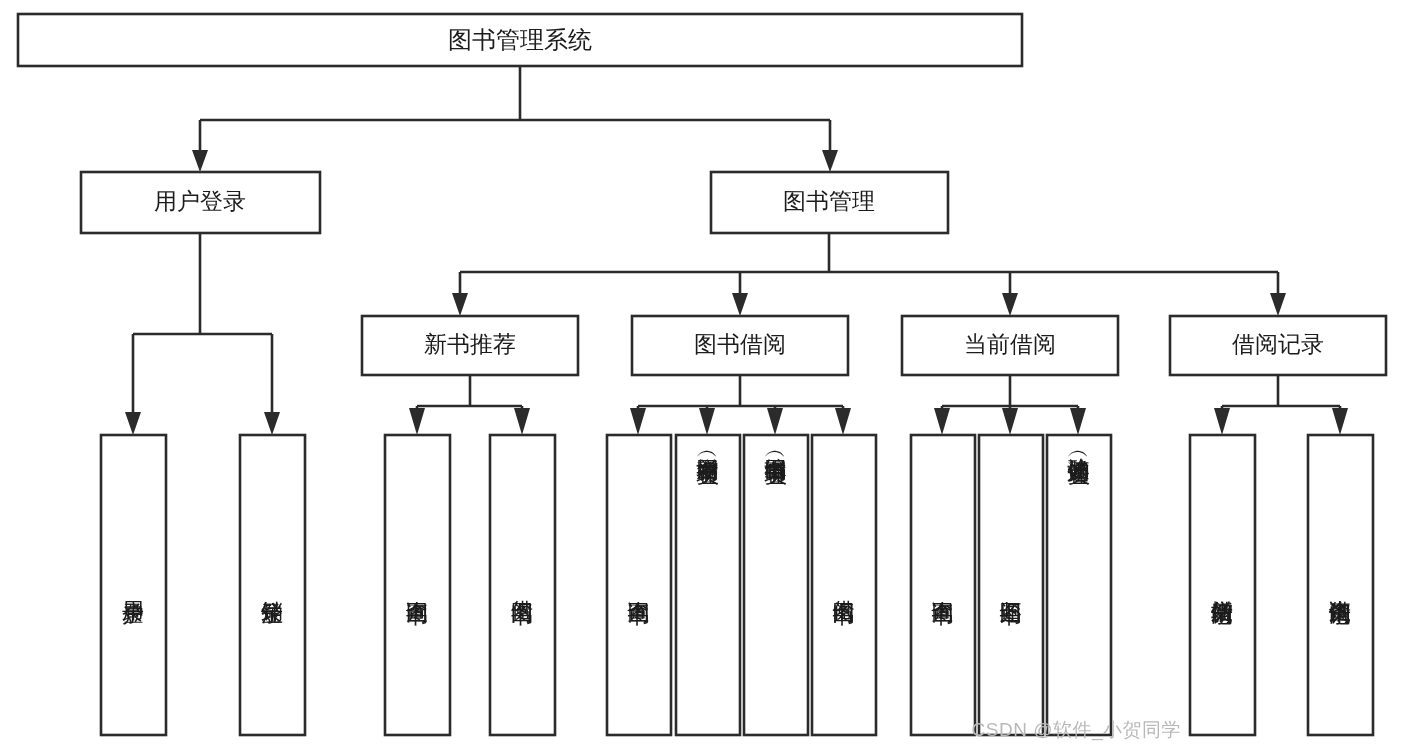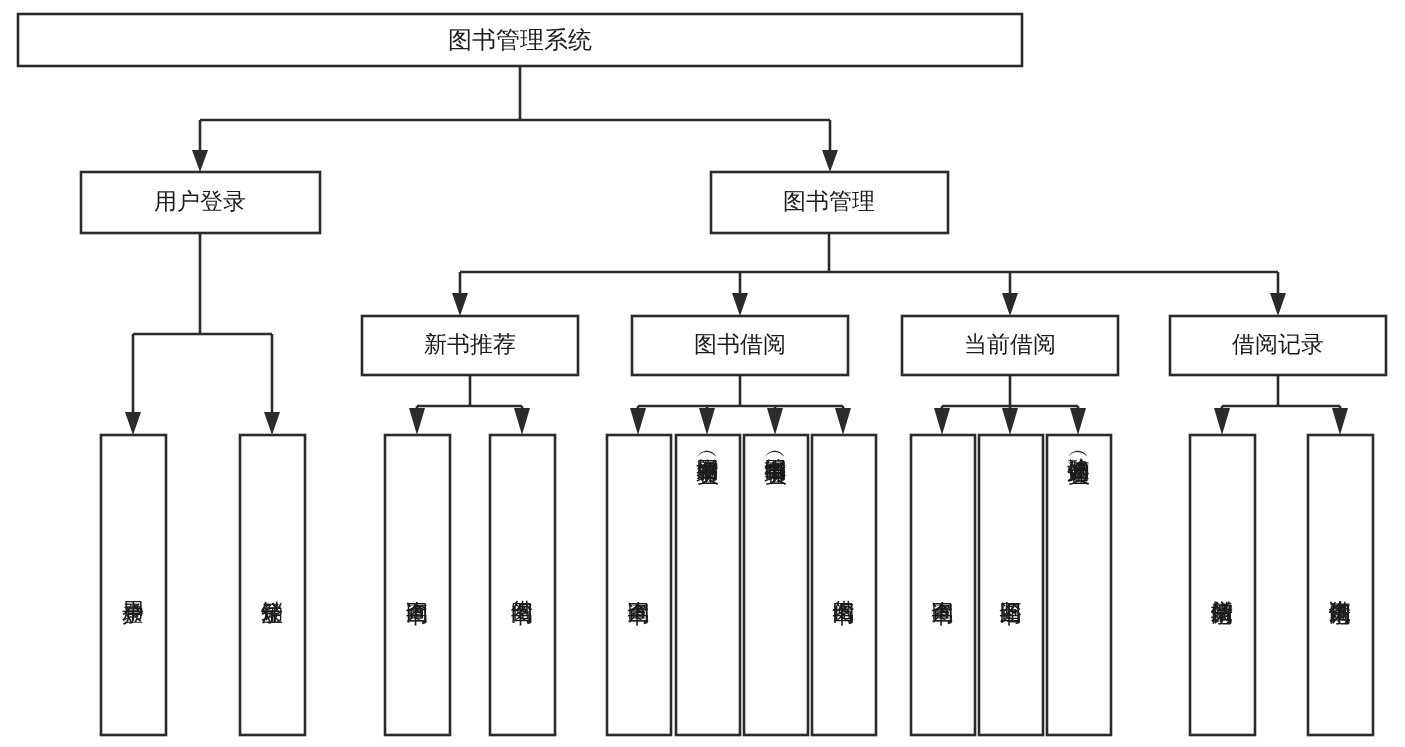--- a/index.html
+++ b/index.html
@@ -252,14 +252,15 @@
     <span class="v-label">确认归还（管理员）</span>
   </div>
 
   <div class="v-label-wrap" style="left:1190px; top:435px; width:65px; height:300px;">
     <span class="v-label">新增借阅记录</span>
   </div>
   <div class="v-label-wrap" style="left:1308px; top:435px; width:65px; height:300px;">
     <span class="v-label">查询借阅记录</span>
   </div>
 
+  <div class="watermark">CSDN @软件_小贺同学</div>
 
 </div>
 
 </body></html>

